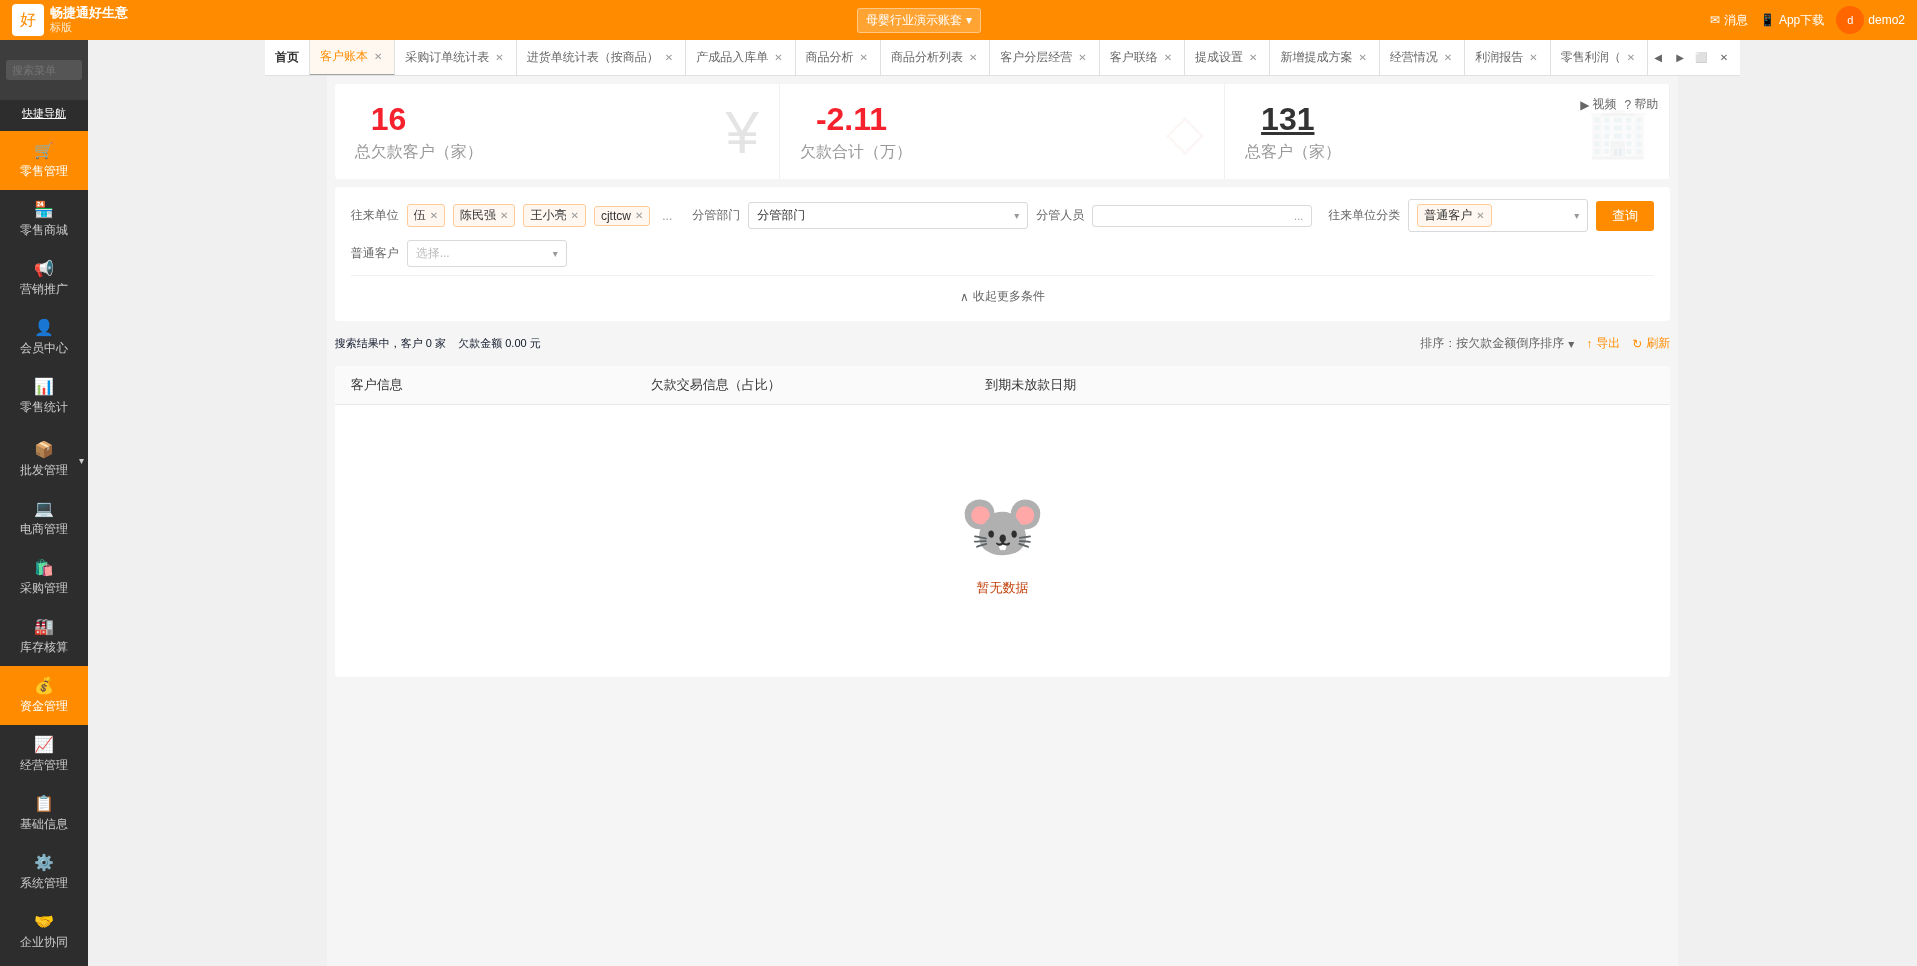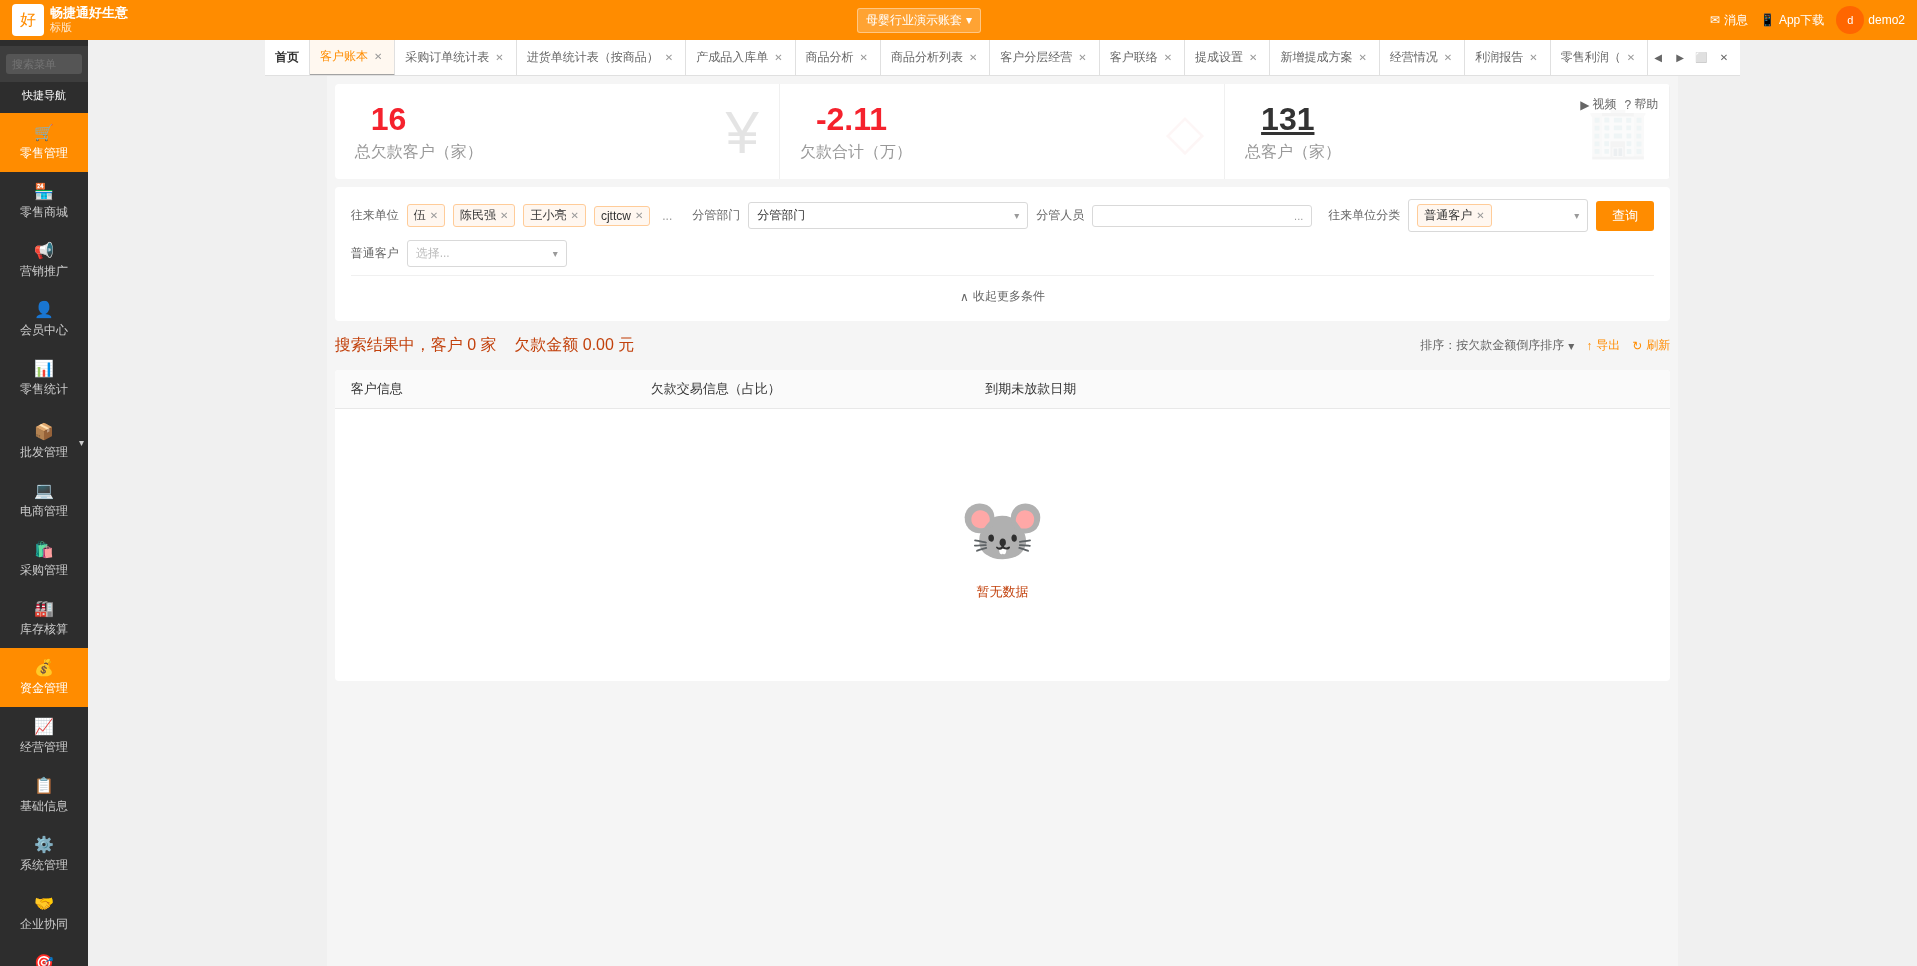--- a/index.html
+++ b/index.html
@@ -19,23 +19,23 @@
     .logo-icon { width: 32px; height: 32px; background: #fff; border-radius: 4px; display: flex; align-items: center; justify-content: center; font-size: 16px; color: #ff8c00; }
     .logo-text { color: #fff; font-size: 13px; font-weight: bold; line-height: 1.2; }
     .logo-sub { font-size: 11px; color: rgba(255,255,255,0.8); }
     .top-bar-center { display: flex; align-items: center; gap: 8px; }
     .industry-select { background: rgba(255,255,255,0.2); border: 1px solid rgba(255,255,255,0.4); border-radius: 3px; color: #fff; padding: 3px 8px; font-size: 12px; display: flex; align-items: center; gap: 4px; cursor: pointer; }
     .top-bar-right { display: flex; align-items: center; gap: 12px; }
     .top-btn { color: #fff; font-size: 12px; display: flex; align-items: center; gap: 4px; cursor: pointer; }
     .avatar { width: 28px; height: 28px; border-radius: 50%; background: #ff6600; display: flex; align-items: center; justify-content: center; color: #fff; font-size: 11px; overflow: hidden; }
 
     
-    .sidebar-search { background: #3d3d3d; padding: 8px 6px; margin-top: 6px; }
+    .sidebar-search { background: #3d3d3d; padding: 20px 6px; }
     .sidebar-search-input { width: 100%; background: #555; border: none; border-radius: 3px; color: #fff; padding: 4px 6px; font-size: 11px; outline: none; }
-    .sidebar-nav-btn { background: transparent; border: none; color: #fff; padding: 6px 4px; cursor: pointer; font-size: 11px; width: 100%; text-align: center; }
+    .sidebar-nav-btn { background: transparent; border: none; color: #fff; padding: 6px 4px; cursor: pointer; font-size: 11px; width: 100%; text-align: center; text-decoration: underline; }
     .sidebar-item { padding: 10px 4px; color: #ccc; text-align: center; cursor: pointer; font-size: 12px; display: flex; flex-direction: column; align-items: center; gap: 3px; }
     .sidebar-item.active { background: #ff8c00; color: #fff; }
     .sidebar-icon { font-size: 16px; }
     .sidebar-divider { height: 1px; background: #444; margin: 2px 0; }
     .sidebar-item-has-arrow { position: relative; }
     .sidebar-item-has-arrow::after { content: '▾'; position: absolute; right: 4px; top: 50%; transform: translateY(-50%); font-size: 10px; }
 
     
     .tab-item { display: flex; align-items: center; padding: 0 10px; height: 36px; border-right: 1px solid #e0e0e0; cursor: pointer; white-space: nowrap; font-size: 12px; color: #666; gap: 4px; flex-shrink: 0; }
     .tab-item.active { color: #ff8c00; border-bottom: 2px solid #a3a3a3; background: #fff8f0; }
@@ -65,21 +65,21 @@
     .filter-tag-close { color: #999; cursor: pointer; font-size: 10px; }
     .filter-more { color: #999; cursor: pointer; font-size: 12px; padding: 2px 4px; }
     .filter-select { border: 1px solid #d9d9d9; border-radius: 3px; padding: 4px 8px; font-size: 12px; color: #333; background: #fff; min-width: 120px; display: flex; align-items: center; gap: 4px; cursor: pointer; }
     .filter-select-wide { min-width: 280px; }
     .filter-select-mid { min-width: 220px; }
     .filter-select-arrow { color: #999; font-size: 10px; margin-left: auto; }
     .filter-more-btn { display: flex; align-items: center; justify-content: center; gap: 4px; color: #666; font-size: 12px; cursor: pointer; padding: 4px; }
 
     
     .results-bar { display: flex; align-items: center; justify-content: space-between; margin-bottom: 8px; padding: 6px 0; }
-    .results-text { font-size: 16px; color: #c2410c; }
+    .results-text { font-size: 11px; color: #0f172a; }
     .results-actions { display: flex; align-items: center; gap: 12px; font-size: 12px; color: #666; }
     .results-sort { display: flex; align-items: center; gap: 4px; cursor: pointer; }
     .action-btn { display: flex; align-items: center; gap: 4px; cursor: pointer; color: #ff8c00; }
 
     
     .data-table { background: #fff; border-radius: 4px; overflow: hidden; }
     .table-header { display: grid; grid-template-columns: 300px 1fr 1fr 1fr; background: #fafafa; border-bottom: 1px solid #e8e8e8; padding: 10px 16px; }
     .table-col-header { font-size: 13px; color: #333; font-weight: 500; }
     .empty-state { display: flex; flex-direction: column; align-items: center; justify-content: center; padding: 80px 0; }
     .empty-text { font-size: 13px; color: #c2410c; }

